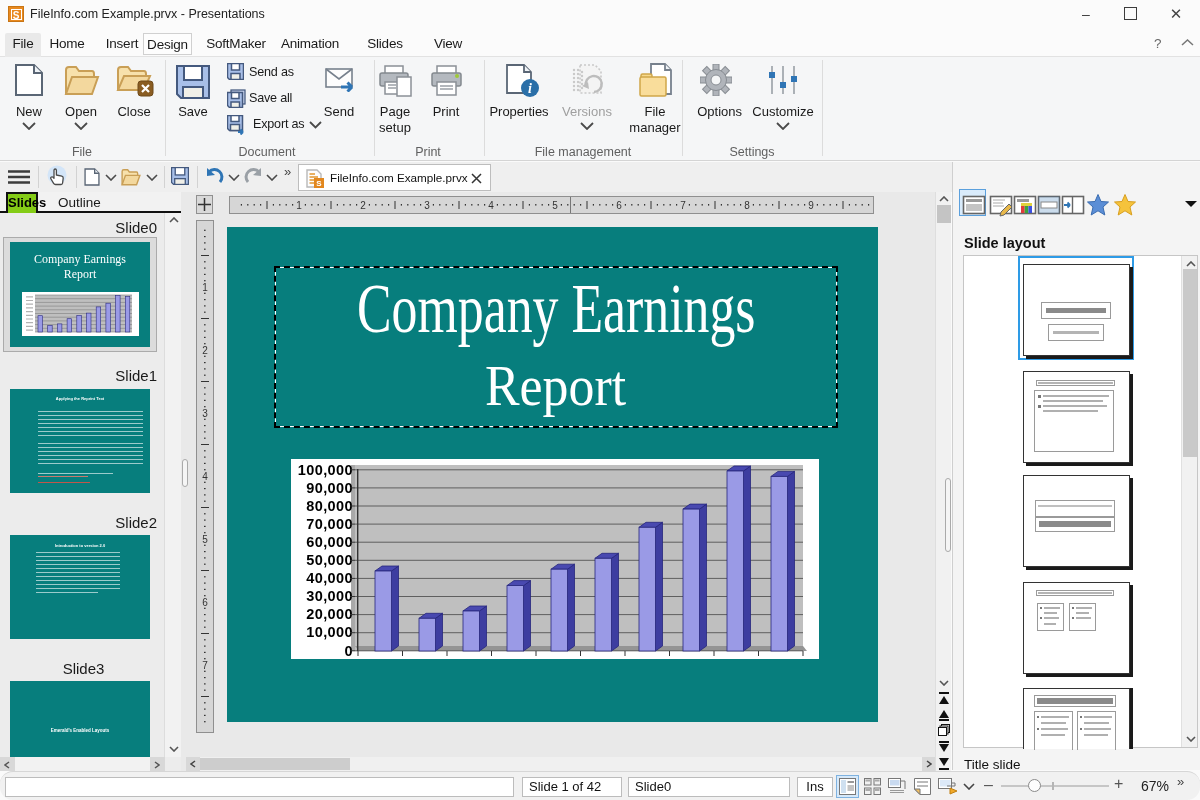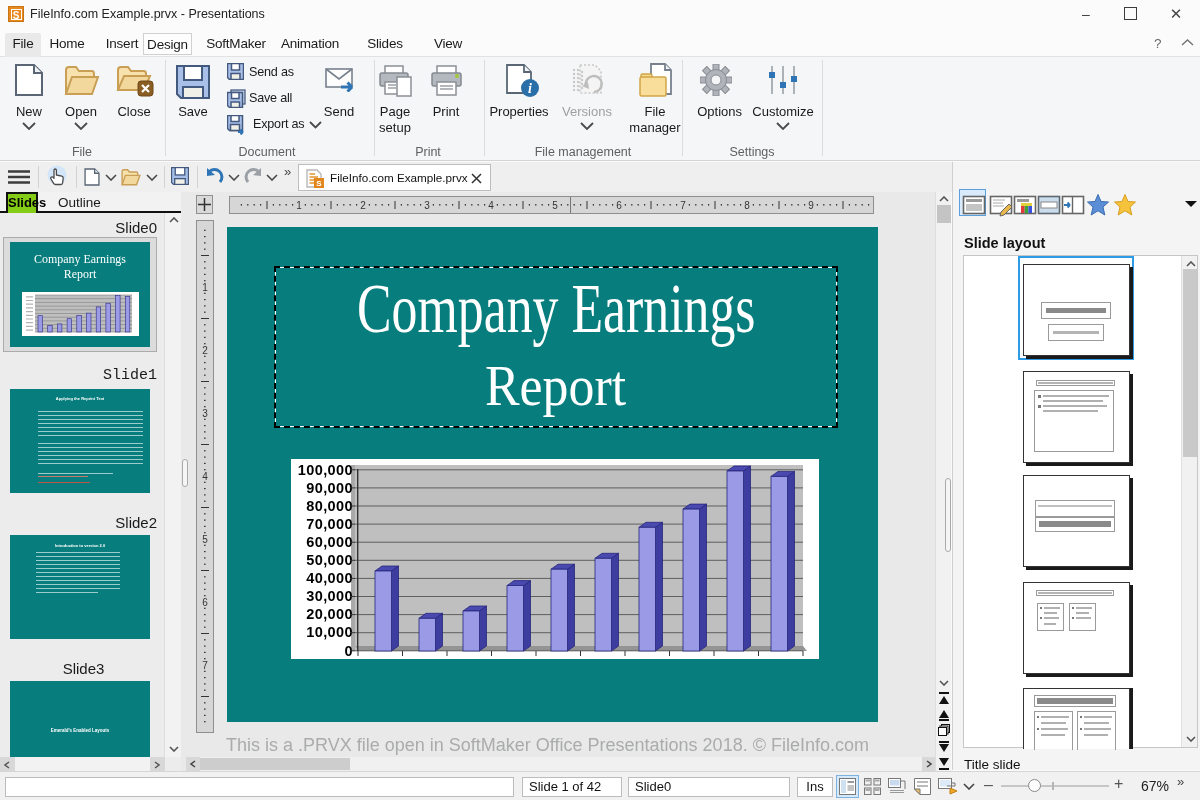--- a/index.html
+++ b/index.html
@@ -58,21 +58,21 @@
 
 #cvsb{left:935px;top:192px;width:16px;height:579px;background:#f1f1f1;border-left:1px solid #dedede;}
 
 #rpanel{left:952px;top:162px;width:248px;height:608px;background:#f4f4f4;border-left:1px solid #cfcfcf;}
 .ricon{position:absolute;top:31px;width:24px;height:24px;}
 #rlayoutlbl{position:absolute;left:11px;top:73px;font-size:14.5px;font-weight:bold;color:#111;}
 #rlist{position:absolute;left:10px;top:93px;width:235px;height:493px;background:#fff;border:1px solid #c6c6c6;}
 .lcard{position:absolute;left:58px;width:107px;height:92px;background:#fff;border:1px solid #333;box-shadow:3px 3px 0 #1a1a1a;}
 #rtitlelbl{position:absolute;left:11px;top:595px;font-size:13.5px;color:#111;}
 
-#statusbar{left:0;top:771px;width:1200px;height:29px;background:#f1f1f1;border-top:1px solid #d6d6d6;}
+#statusbar{left:0;top:771px;width:1200px;height:29px;background:#f1f1f1;border-top:1px solid #d6d6d6;border-radius:13px;}
 .sfield{position:absolute;top:5px;height:20px;background:#fff;border:1px solid #bcbcbc;font-size:13px;color:#111;line-height:18px;}
 .svgabs{position:absolute;}
 </style>
 </head>
 <body>
 <div id="app">
 
   <div class="abs" id="titlebar">
     <div class="abs" id="appicon">
         <i>S</i>
@@ -344,21 +344,21 @@
   </div>
 
   <div class="abs" id="lpanel">
     <div id="ltabs">
         <div class="bline"></div>
         <div id="tabSlides">Slides</div>
         <div id="tabOutline">Outline</div>
       </div>
     <div id="selframe"></div>
     <div class="slbl" style="left:10px;top:27px;">Slide0</div>
-    <div class="slbl" style="left:10px;top:175px;font-family:Liberation Mono, monospace;">Slide1</div>
+    <div class="slbl" style="left:10px;top:175px;">Slide1</div>
     <div class="slbl" style="left:10px;top:322px;">Slide2</div>
     <div class="slbl" style="left:10px;top:468px;text-align:center;">Slide3</div>
 
     <div class="thumb" style="top:50px;height:105px;">
       <div style="position:absolute;left:0;top:9px;width:100%;text-align:center;color:#fff;font-family:'Liberation Serif',serif;font-size:13px;line-height:15px;transform:scaleX(.92);">Company Earnings<br>Report</div>
       <svg style="position:absolute;left:12px;top:50px;" width="117" height="44" viewBox="0 0 117 44">
         <rect x="0" y="0" width="117" height="44" fill="#fff"></rect>
         <rect x="13" y="3" width="97" height="37" fill="#bfbfbf"></rect>
         <g stroke="#7d7d7d" stroke-width="0.6">
           <path d="M13 3 H110 M13 6.7 H110 M13 10.4 H110 M13 14.1 H110 M13 17.8 H110 M13 21.5 H110 M13 25.2 H110 M13 28.9 H110 M13 32.6 H110 M13 36.3 H110 M13 40 H110"></path>
@@ -692,21 +692,20 @@
           <path d="M392 50.1 L399 45.1 L415.5 45.1 L408.5 50.1 Z" fill="#4949b0" stroke="#26267c" stroke-width="0.8"></path>
           <rect x="392" y="50.1" width="16.5" height="141.9" fill="#9a9ae6" stroke="#26267c" stroke-width="0.8"></rect>
           <path d="M452.5 12 L459.5 7 L459.5 187 L452.5 192 Z" fill="#3d3da0" stroke="#26267c" stroke-width="0.8"></path>
           <path d="M436 12 L443 7 L459.5 7 L452.5 12 Z" fill="#4949b0" stroke="#26267c" stroke-width="0.8"></path>
           <rect x="436" y="12" width="16.5" height="180" fill="#9a9ae6" stroke="#26267c" stroke-width="0.8"></rect>
           <path d="M496.5 17.4 L503.5 12.399999999999999 L503.5 187 L496.5 192 Z" fill="#3d3da0" stroke="#26267c" stroke-width="0.8"></path>
           <path d="M480 17.4 L487 12.399999999999999 L503.5 12.399999999999999 L496.5 17.4 Z" fill="#4949b0" stroke="#26267c" stroke-width="0.8"></path>
           <rect x="480" y="17.4" width="16.5" height="174.6" fill="#9a9ae6" stroke="#26267c" stroke-width="0.8"></rect>
         </svg>
     </div>
-    <div id="caption">This is a .PRVX file open in SoftMaker Office Presentations 2018. © FileInfo.com</div>
     <div id="chsb">
       <div class="abs" style="left:0px;top:0;width:14px;height:14px;background:#d8d8d8;"></div>
       <svg class="svgabs" style="left:4px;top:3px;" width="6" height="8" viewBox="0 0 6 8">
           <path d="M5 1 L1 4 L5 7" stroke="#444" stroke-width="1.5" fill="none"></path>
         </svg>
       <div class="abs" style="left:14px;top:1px;width:150px;height:12px;background:#cdcdcd;"></div>
       <div class="abs" style="left:736px;top:0;width:14px;height:14px;background:#d8d8d8;"></div>
       <svg class="svgabs" style="left:740px;top:3px;" width="6" height="8" viewBox="0 0 6 8">
           <path d="M1 1 L5 4 L1 7" stroke="#444" stroke-width="1.5" fill="none"></path>
         </svg>

